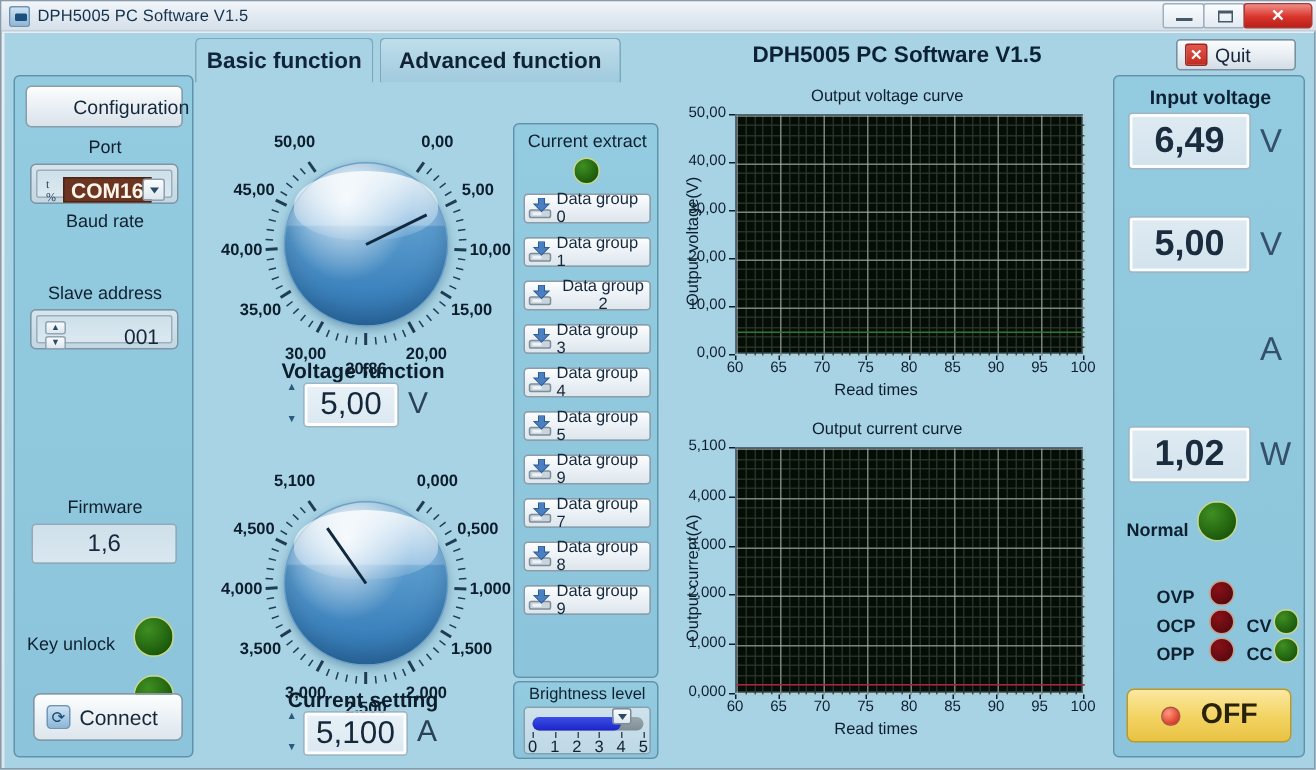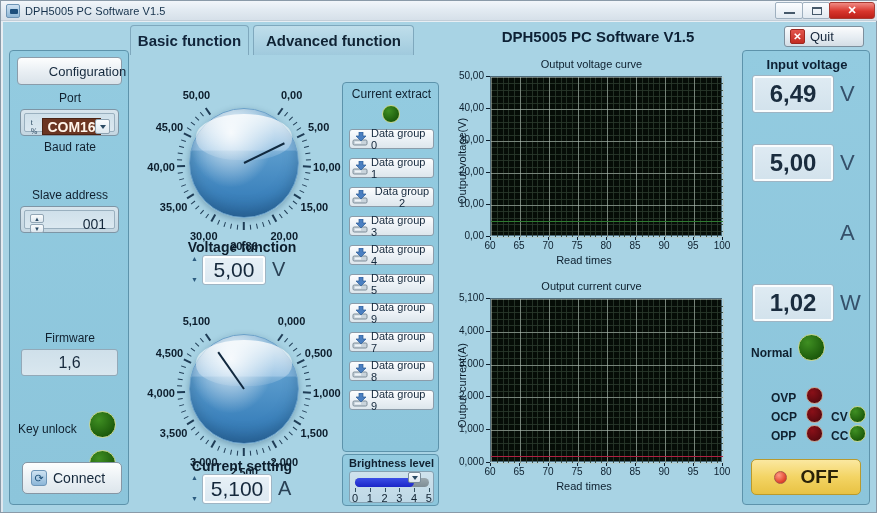--- a/index.html
+++ b/index.html
@@ -225,21 +225,21 @@
   .sc-title { position:absolute; top:4px; width:97px; text-align:center; font-size:12px; color:#0f2130; }
   .dg-btn {
     position:absolute; left:6px; width:85px; height:20px;
     background: linear-gradient(#fcfdfe,#eaf0f5 55%,#dde6ec);
     border:1px solid #8b9caa; border-radius:3px;
     display:flex;align-items:center;gap:3px;padding-left:2px;
     font-size:11px; color:#14283c;
   }
   .dg-ico{ width:16px;height:14px;flex:none; position:relative; }
   .bright { left:339px; top:432px; width:97px; height:52px; background: linear-gradient(#93cbe0,#8cc5db);}
-  .br-title{position:absolute;top:2px;width:97px;text-align:center;font-size:11px;font-weight:bold;color:#0f2130;}
+  .br-title{position:absolute;top:2px;width:97px;text-align:center;font-size:11px;font-weight:normal;color:#0f2130;}
   .br-frame{position:absolute;left:6px;top:16px;width:85px;height:32px;background:linear-gradient(#cfe2ec,#bed8e6);border:1px solid #85a2b3;border-radius:3px;}
   .br-track{position:absolute;left:5px;top:6px;width:74px;height:9px;background:linear-gradient(#9aa7ad,#7e8d95);border-radius:5px;}
   .br-fill{position:absolute;left:0;top:0;height:9px;background:linear-gradient(#3b4ee6,#1b25c8);border-radius:5px;}
   .br-thumb{position:absolute;top:-6px;width:13px;height:11px;background:linear-gradient(#fafcfe,#dbe5ec);border:1px solid #7b8d9a;border-radius:2px;}
   .br-thumb:after{content:"";position:absolute;left:3px;top:3px;width:0;height:0;border-left:3px solid transparent;border-right:3px solid transparent;border-top:4px solid #2b4a63;}
   .br-ticks{position:absolute;left:5px;top:16px;width:74px;height:5px;}
   .br-ticks i{position:absolute;top:0;width:1px;height:4px;background:#33505f;}
   .br-nums{position:absolute;left:2px;top:20px;width:80px;font-size:11px;color:#0f2130;display:flex;justify-content:space-between;}
 
   

